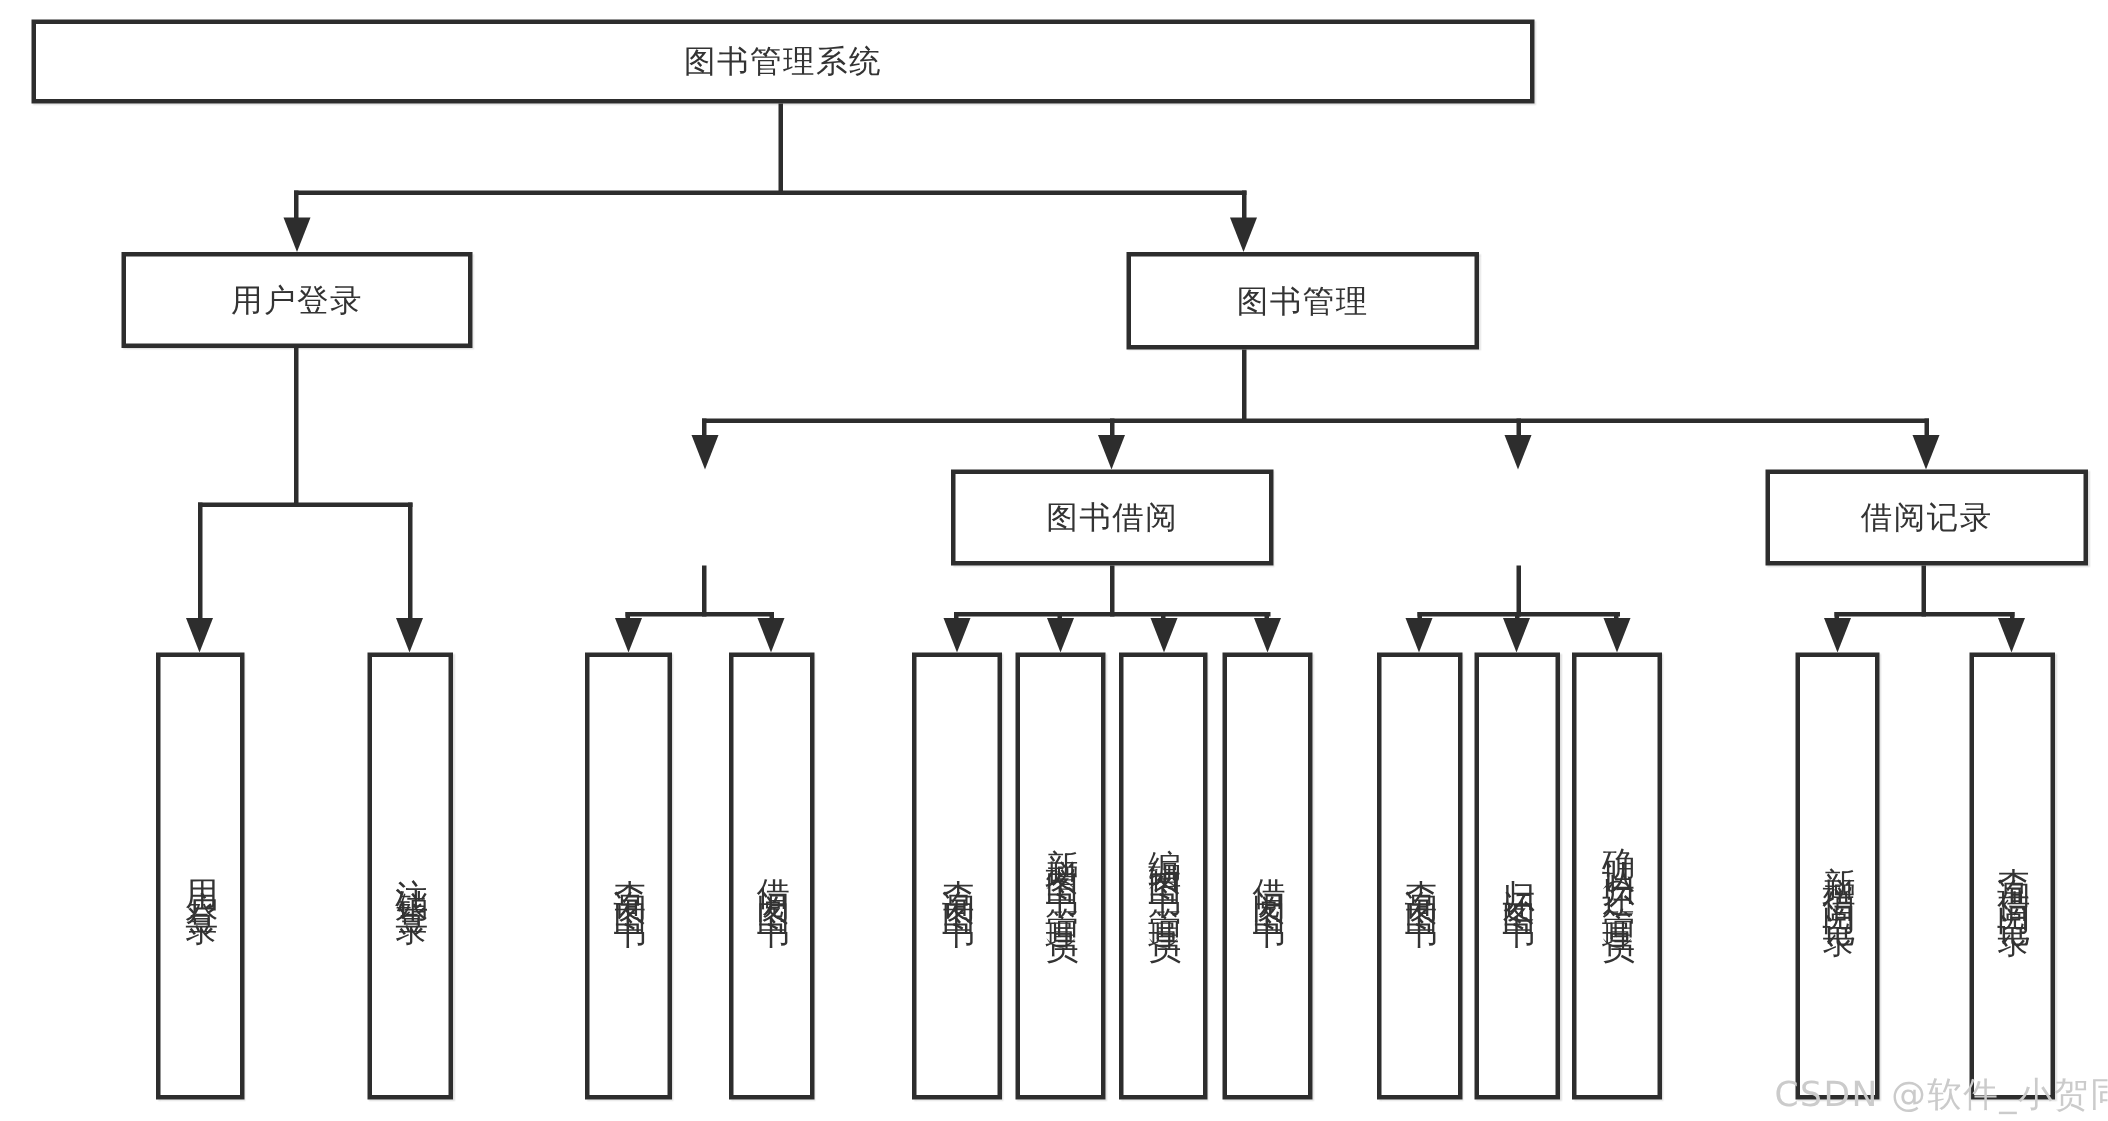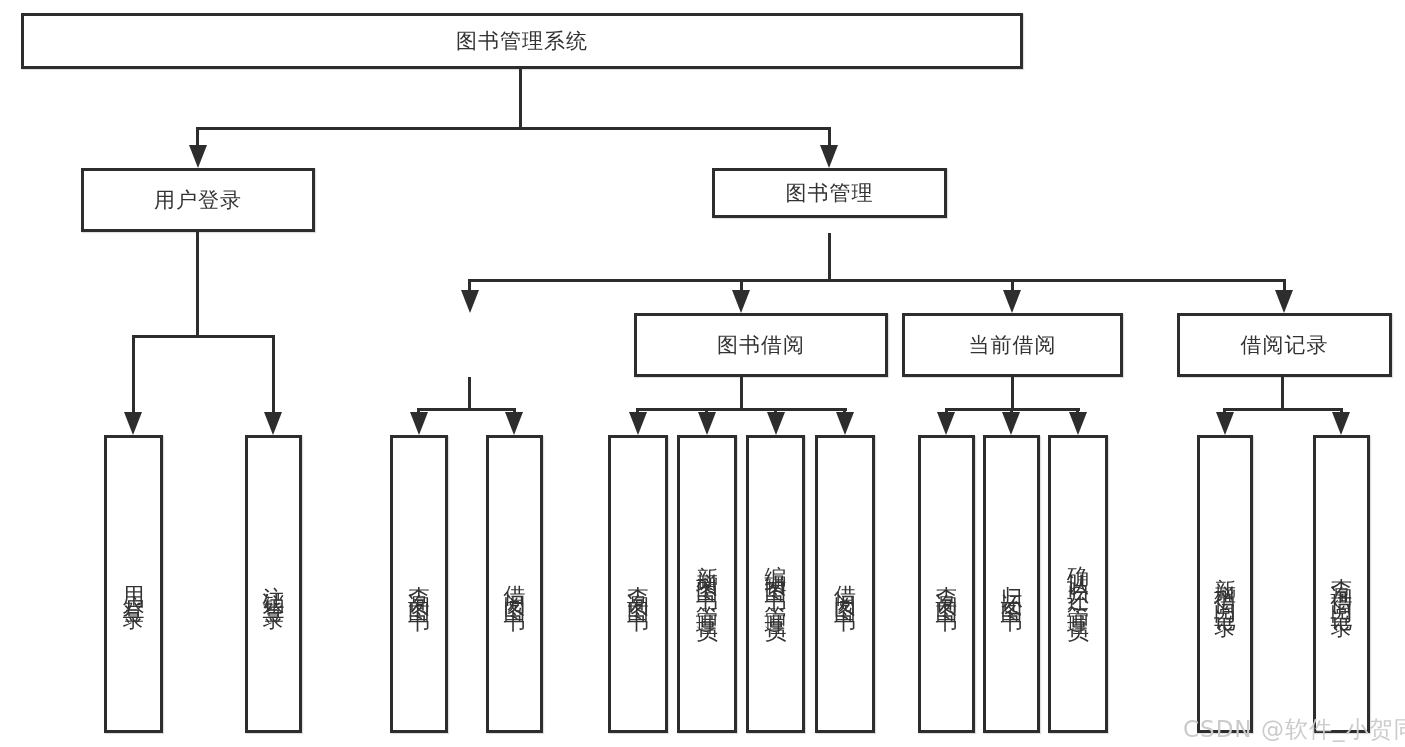--- a/index.html
+++ b/index.html
@@ -39,42 +39,41 @@
   <div class="box" style="left:21px;top:13px;width:1002px;height:56px;">图书管理系统</div>
 
   <div class="vl" style="left:519px;top:69px;height:61px;"></div>
   <div class="hl" style="left:196px;top:127px;width:635px;"></div>
   <div class="vl" style="left:196px;top:127px;height:20px;"></div>
   <div class="ar" style="left:189px;top:145px;"></div>
   <div class="vl" style="left:828px;top:127px;height:20px;"></div>
   <div class="ar" style="left:820px;top:145px;"></div>
 
   <div class="box" style="left:81px;top:168px;width:234px;height:64px;">用户登录</div>
-  <div class="box" style="left:712px;top:168px;width:235px;height:50px;">图书管理</div>
+  <div class="box" style="left:751px;top:168px;width:235px;height:65px;">图书管理</div>
 
   <div class="vl" style="left:196px;top:232px;height:106px;"></div>
   <div class="hl" style="left:132px;top:335px;width:143px;"></div>
   <div class="vl" style="left:132px;top:335px;height:79px;"></div>
   <div class="ar" style="left:124px;top:412px;"></div>
   <div class="vl" style="left:272px;top:335px;height:79px;"></div>
   <div class="ar" style="left:264px;top:412px;"></div>
 
   <div class="vl" style="left:828px;top:233px;height:49px;"></div>
   <div class="hl" style="left:468px;top:279px;width:818px;"></div>
   <div class="vl" style="left:468px;top:279px;height:13px;"></div>
   <div class="ar" style="left:461px;top:290px;"></div>
   <div class="vl" style="left:740px;top:279px;height:13px;"></div>
   <div class="ar" style="left:732px;top:290px;"></div>
   <div class="vl" style="left:1011px;top:279px;height:13px;"></div>
   <div class="ar" style="left:1003px;top:290px;"></div>
   <div class="vl" style="left:1283px;top:279px;height:13px;"></div>
   <div class="ar" style="left:1275px;top:290px;"></div>
 
-  <div class="box" style="left:634px;top:313px;width:254px;height:64px;font-family:Liberation Mono, monospace;">图书借阅</div>
-  <div class="box" style="left:902px;top:313px;width:221px;height:64px;">当前借阅</div>
+  <div class="box" style="left:634px;top:313px;width:215px;height:64px;font-family:Liberation Mono, monospace;">图书借阅</div>
   <div class="box" style="left:1177px;top:313px;width:215px;height:64px;">借阅记录</div>
 
   <div class="vl" style="left:468px;top:377px;height:34px;"></div>
   <div class="hl" style="left:417px;top:408px;width:99px;"></div>
   <div class="vl" style="left:417px;top:408px;height:6px;"></div>
   <div class="ar" style="left:410px;top:412px;"></div>
   <div class="vl" style="left:513px;top:408px;height:6px;"></div>
   <div class="ar" style="left:505px;top:412px;"></div>
 
   <div class="vl" style="left:740px;top:377px;height:34px;"></div>

